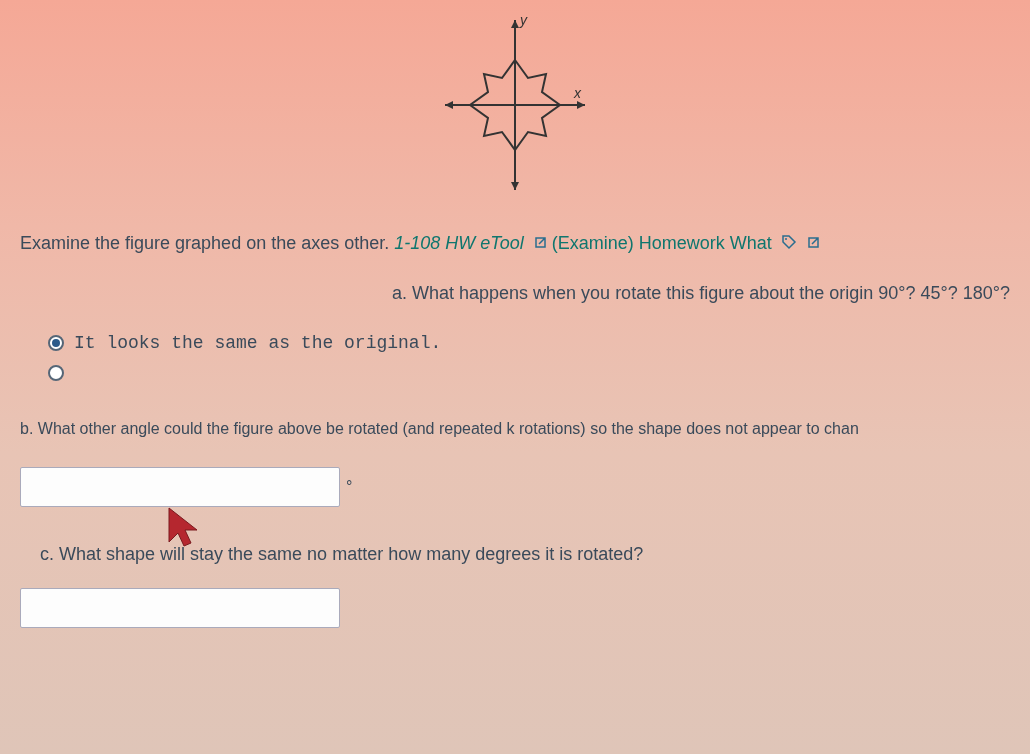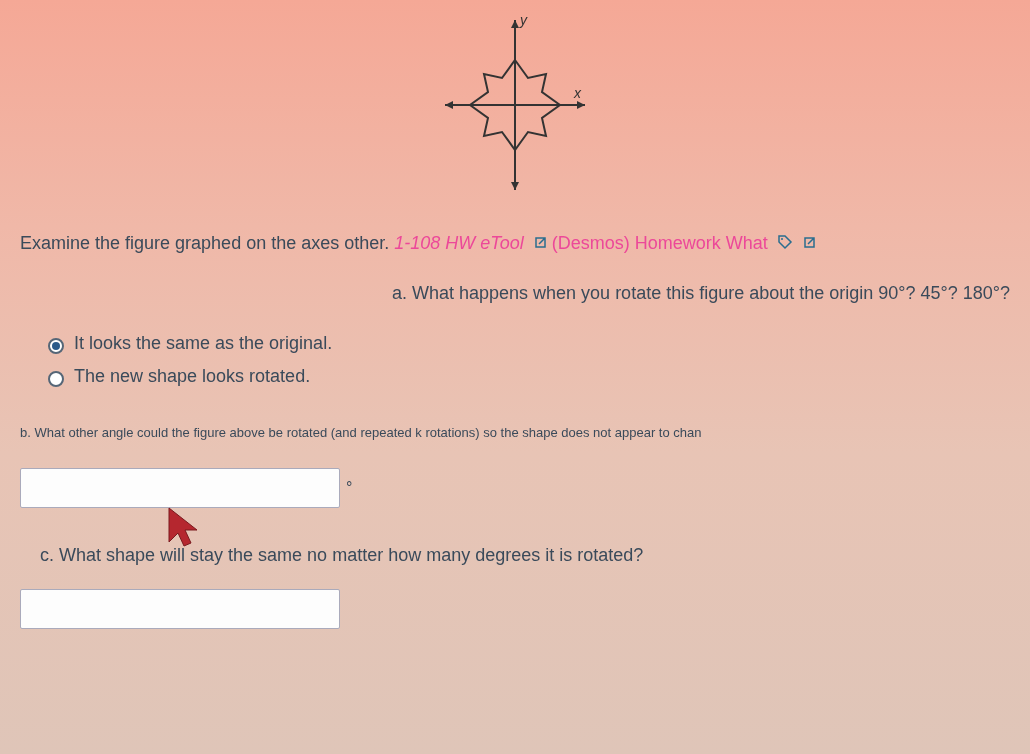--- a/index.html
+++ b/index.html
@@ -18,49 +18,50 @@
       justify-content: center;
       margin-bottom: 30px;
       position: relative;
     }
     .figure-svg { display: block; }
     .intro-text {
       font-size: 18px;
       margin-bottom: 22px;
       line-height: 1.5;
     }
-    .intro-text .link { color: #ec4899; }
+    .intro-text .link { color: #0f766e; }
     .intro-text .italic { font-style: italic; }
     .question-a { font-size: 18px; margin-bottom: 26px; line-height: 1.5; text-align: right; }
     .options { margin-left: 28px; margin-bottom: 36px; }
     .option-row {
       display: flex;
-      align-items: flex-end;
+      align-items: center;
       margin-bottom: 12px;
       font-size: 18px;
+      font-family: Liberation Mono, monospace;
     }
     .radio {
       width: 16px; height: 16px;
       border-radius: 50%;
       border: 2px solid #556677;
       margin-right: 10px;
       display: inline-flex;
       align-items: center;
       justify-content: center;
       background: #fff;
     }
     .radio .dot {
       width: 8px; height: 8px;
       border-radius: 50%;
       background: #2a5a8a;
       display: none;
     }
     .radio.selected .dot { display: block; }
     .question-b {
-      font-size: 13px;
+      font-size: 16px;
       margin-bottom: 26px;
       line-height: 1.5;
       max-width: 980px;
     }
     .input-row { display:flex; align-items:center; margin-bottom: 34px; }
     .text-input {
       width: 320px;
       height: 40px;
       border: 1px solid #aab;
       background: #fdfdfd;
@@ -102,21 +103,21 @@
 </div>
 
 <p class="intro-text">
   <span>Examine the figure graphed on the axes other.</span>
   <span class="italic link">1-108 HW eTool</span>
   <span class="ext-icon">
     <svg width="14" height="14" viewBox="0 0 14 14">
         <path d="M5 2h7v7M12 2L6 8M9 2H3v9h9V6" fill="none" stroke="#2a6d8f" stroke-width="1.5"></path>
       </svg>
   </span>
-  <span class="link">(Desmos)</span>
+  <span class="link">(Examine)</span>
   <span class="link">Homework What</span>
   <span class="param-icon">
     <svg width="16" height="16" viewBox="0 0 16 16">
         <path d="M2 2h6l6 6-6 6-6-6z" fill="none" stroke="#2a6d8f" stroke-width="1.5"></path>
         <circle cx="5" cy="5" r="1" fill="#2a6d8f"></circle>
       </svg>
   </span>
   <span class="ext-icon">
     <svg width="14" height="14" viewBox="0 0 14 14">
         <path d="M5 2h7v7M12 2L6 8M9 2H3v9h9V6" fill="none" stroke="#2a6d8f" stroke-width="1.5"></path>
@@ -128,21 +129,20 @@
 
 <div class="options">
   <div class="option-row">
     <span class="radio selected">
         <span class="dot"></span>
       </span>
     <span>It looks the same as the original.</span>
   </div>
   <div class="option-row">
     <span class="radio"></span>
-    <span>The new shape looks rotated.</span>
   </div>
 </div>
 
 <p class="question-b">b. What other angle could the figure above be rotated (and repeated k rotations) so the shape does not appear to chan</p>
 
 <div class="input-row">
   <input class="text-input" type="text" value="" style="">
   <span class="deg-mark">°</span>
 </div>
 

